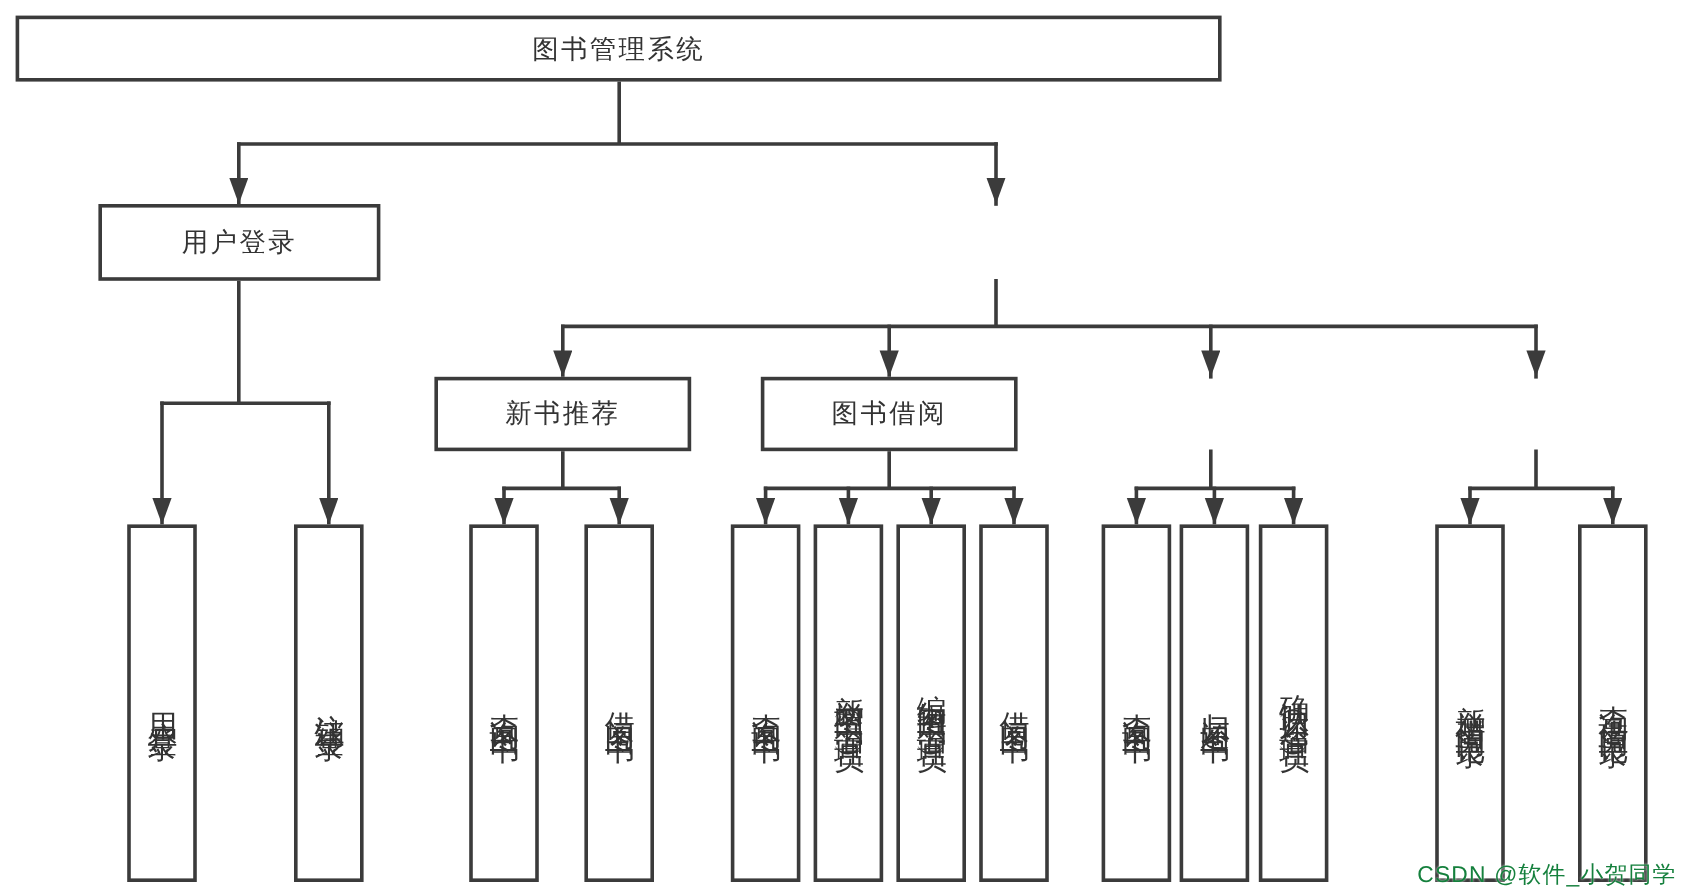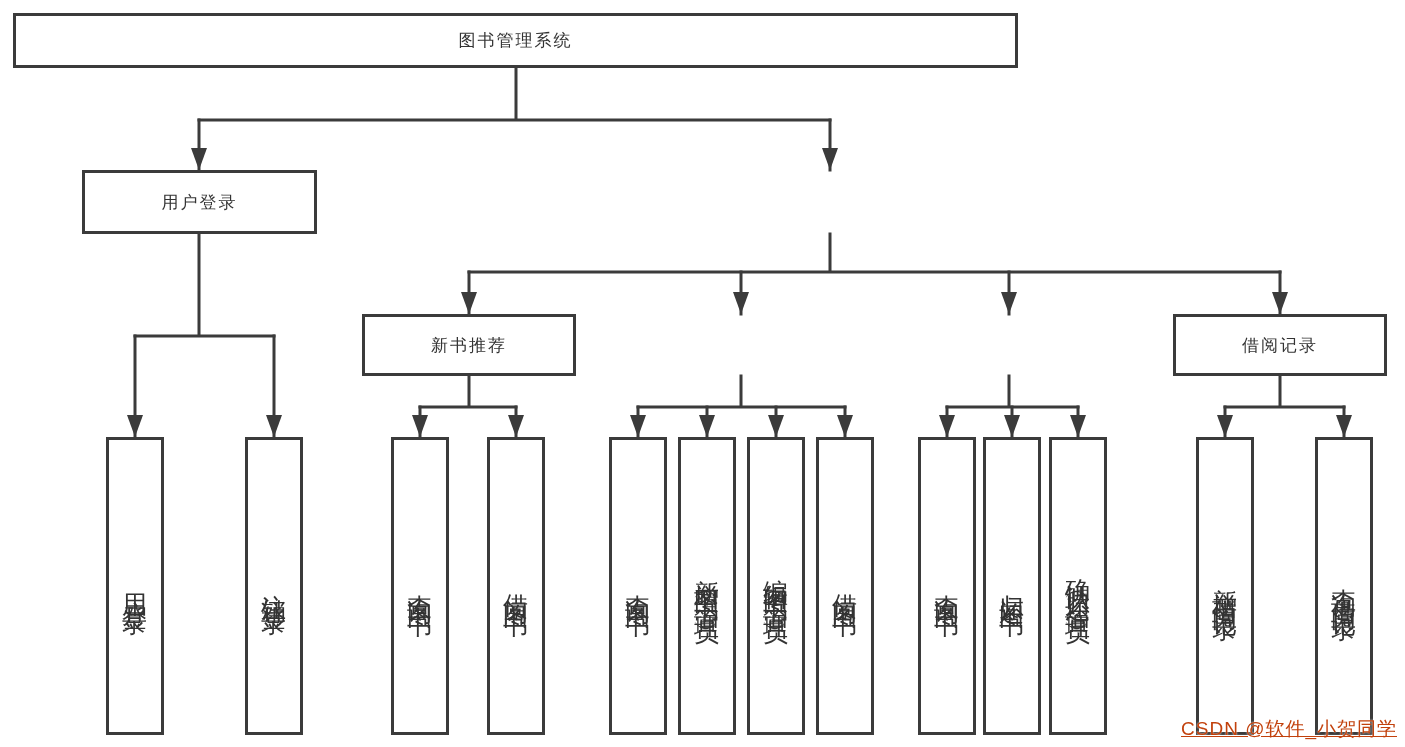--- a/index.html
+++ b/index.html
@@ -13,42 +13,41 @@
   #connectors{position:absolute;left:0;top:0;width:1405px;height:747px;}
   .node{
     position:absolute;
     box-sizing:border-box;
     border:3px solid #3b3b3b;
     background:#ffffff;
     display:flex;
     align-items:center;
     justify-content:center;
     color:#333333;
-    font-size:17px;
+    font-size:22px;
     letter-spacing:2px;
     white-space:nowrap;
   }
   .root{left:13px;top:13px;width:1005px;height:55px;}
   .lvl2{top:170px;width:235px;height:64px;}
   .lvl3{top:314px;width:214px;height:62px;}
   .leaf{
     top:437px;width:58px;height:298px;
     writing-mode:vertical-lr;
     letter-spacing:6px;
     font-size:25px;
     line-height:52px;
   }
   .watermark{
     position:absolute;
     right:8px;bottom:5px;
     font-size:19px;
-    color:#c2410c;
+    color:#15803d;
     letter-spacing:1px;
     text-shadow:0 0 2px #ffffff;
-    text-decoration:underline;
   }
 </style>
 </head>
 <body>
 
 <div id="stage">
 
   <svg id="connectors" viewBox="0 0 1405 747" xmlns="http://www.w3.org/2000/svg">
     <defs>
       <marker id="arr" markerUnits="userSpaceOnUse" markerWidth="26" markerHeight="20" refX="22" refY="8" orient="auto">
@@ -90,21 +89,21 @@
       <line x1="1225" y1="407" x2="1225" y2="437" marker-end="url(#arr)"></line>
       <line x1="1344" y1="407" x2="1344" y2="437" marker-end="url(#arr)"></line>
     </g>
   </svg>
 
   <div class="node root">图书管理系统</div>
 
   <div class="node lvl2" style="left:82px;">用户登录</div>
 
   <div class="node lvl3" style="left:362px;">新书推荐</div>
-  <div class="node lvl3" style="left:1173px;">借阅记录</div>
+  <div class="node lvl3" style="left:634px;">图书借阅</div>
 
   <div class="node leaf" style="left:106px;">用户登录</div>
   <div class="node leaf" style="left:245px;">注销登录</div>
 
   <div class="node leaf" style="left:391px;">查询图书</div>
   <div class="node leaf" style="left:487px;">借阅图书</div>
 
   <div class="node leaf" style="left:609px;">查询图书</div>
   <div class="node leaf" style="left:678px;">新增图书（管理员）</div>
   <div class="node leaf" style="left:747px;">编辑图书（管理员）</div>

